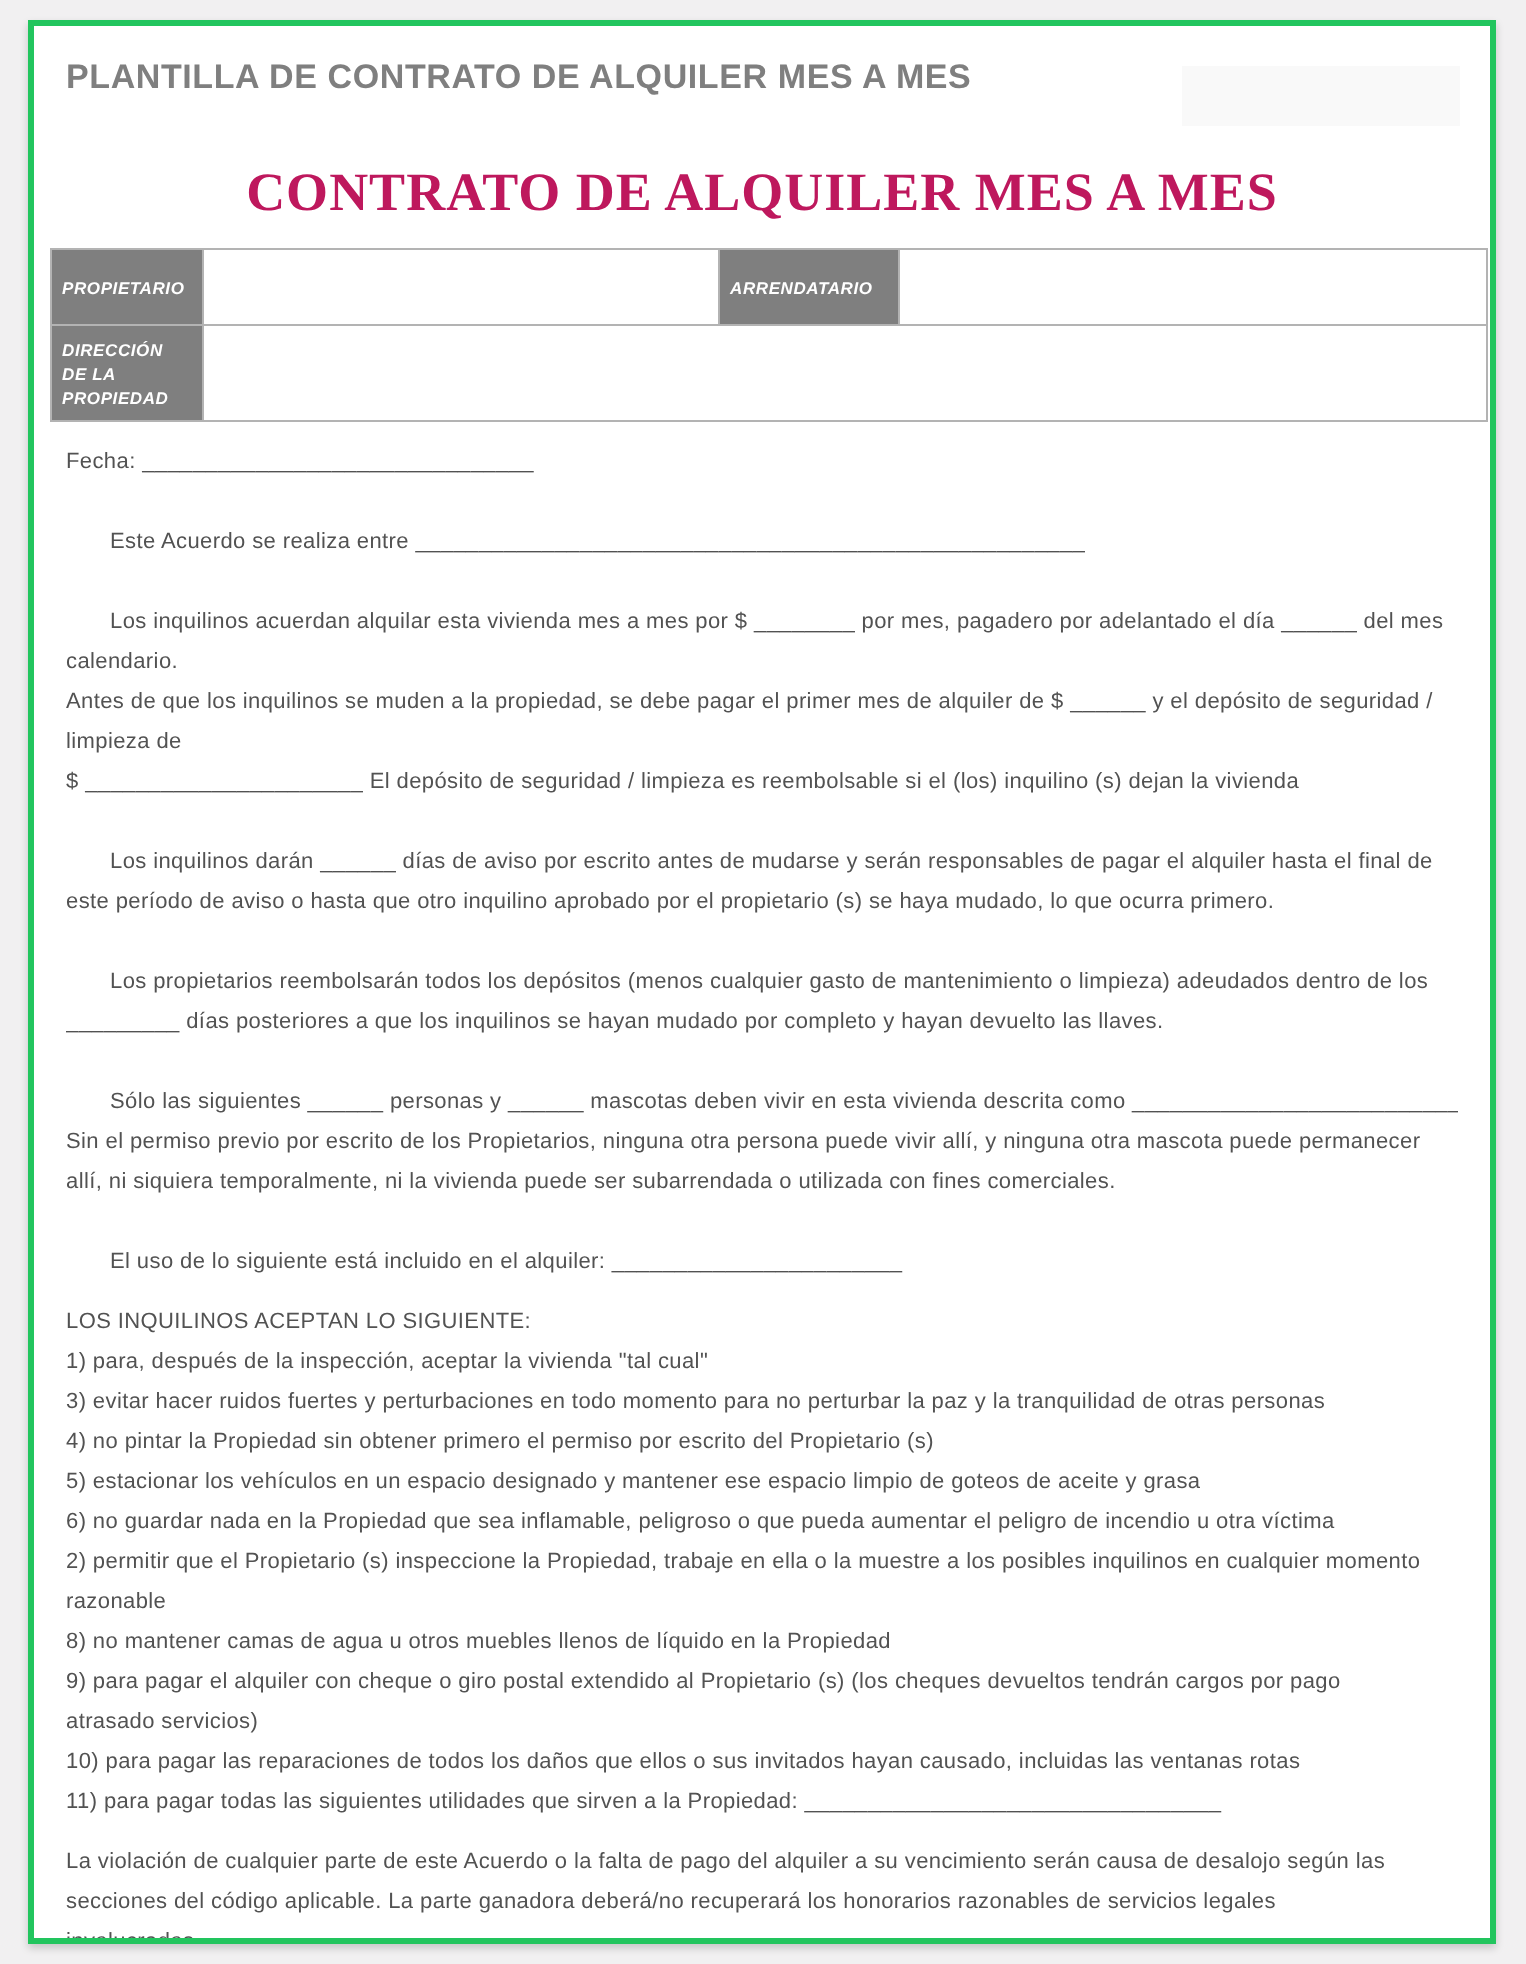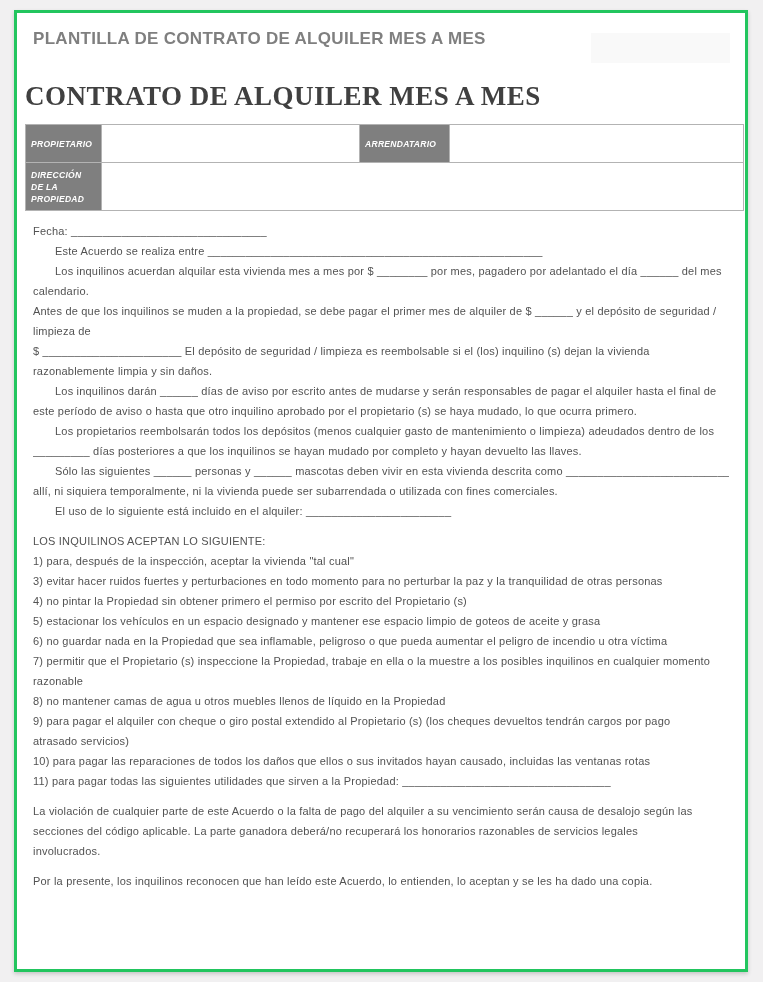--- a/index.html
+++ b/index.html
@@ -36,25 +36,26 @@
   .logo-placeholder {
     position: absolute;
     top: 20px;
     left: 574px;
     width: 139px;
     height: 30px;
     background: #f9f9f9;
   }
   .doc-title {
     margin: 32px 0 0 0;
+    text-align: center;
     font-family: "Liberation Serif", serif;
     font-weight: bold;
     font-size: 27px;
     line-height: 31px;
-    color: #404040;
+    color: #be185d;
     letter-spacing: 0.5px;
   }
   table.info {
     width: 718px;
     margin-top: 12px;
     border-collapse: collapse;
     table-layout: fixed;
   }
   table.info td {
     border: 1.5px solid #b3b3b3;
@@ -84,21 +85,21 @@
     font-size: 11px;
     color: #525252;
     letter-spacing: 0.2px;
   }
   .line {
     height: 20px;
     line-height: 20px;
     white-space: pre;
     overflow: hidden;
   }
-  .line.indent { padding-left: 22px; }
+  .line.indent { padding-left: 22px; margin-top: 20px; }
   .line.spacer { height: 10px; }
 </style>
 </head>
 <body style="background: rgb(241, 240, 241);">
 
 <div class="page">
 
   <div class="template-title">PLANTILLA DE CONTRATO DE ALQUILER MES A MES</div>
 
   <div class="logo-placeholder"></div>
@@ -127,36 +128,36 @@
     </table>
 
   <div class="body-text" id="body-lines">
       <div class="line">Fecha: _______________________________</div>
       <div class="line indent">Este Acuerdo se realiza entre _____________________________________________________</div>
       <div class="line indent">Los inquilinos acuerdan alquilar esta vivienda mes a mes por $ ________ por mes, pagadero por adelantado el día ______ del mes</div>
       <div class="line">calendario.</div>
       <div class="line">Antes de que los inquilinos se muden a la propiedad, se debe pagar el primer mes de alquiler de $ ______ y el depósito de seguridad /</div>
       <div class="line">limpieza de</div>
       <div class="line">$ ______________________ El depósito de seguridad / limpieza es reembolsable si el (los) inquilino (s) dejan la vivienda</div>
-      <div class="line">razonablemente limpia y sin daños.</div>
       <div class="line indent">Los inquilinos darán ______ días de aviso por escrito antes de mudarse y serán responsables de pagar el alquiler hasta el final de</div>
       <div class="line">este período de aviso o hasta que otro inquilino aprobado por el propietario (s) se haya mudado, lo que ocurra primero.</div>
       <div class="line indent">Los propietarios reembolsarán todos los depósitos (menos cualquier gasto de mantenimiento o limpieza) adeudados dentro de los</div>
       <div class="line">_________ días posteriores a que los inquilinos se hayan mudado por completo y hayan devuelto las llaves.</div>
       <div class="line indent">Sólo las siguientes ______ personas y ______ mascotas deben vivir en esta vivienda descrita como ____________________________</div>
+      <div class="line">Sin el permiso previo por escrito de los Propietarios, ninguna otra persona puede vivir allí, y ninguna otra mascota puede permanecer</div>
       <div class="line">allí, ni siquiera temporalmente, ni la vivienda puede ser subarrendada o utilizada con fines comerciales.</div>
       <div class="line indent">El uso de lo siguiente está incluido en el alquiler: _______________________</div>
       <div class="line spacer"></div>
       <div class="line">LOS INQUILINOS ACEPTAN LO SIGUIENTE:</div>
       <div class="line">1) para, después de la inspección, aceptar la vivienda "tal cual"</div>
       <div class="line">3) evitar hacer ruidos fuertes y perturbaciones en todo momento para no perturbar la paz y la tranquilidad de otras personas</div>
       <div class="line">4) no pintar la Propiedad sin obtener primero el permiso por escrito del Propietario (s)</div>
       <div class="line">5) estacionar los vehículos en un espacio designado y mantener ese espacio limpio de goteos de aceite y grasa</div>
       <div class="line">6) no guardar nada en la Propiedad que sea inflamable, peligroso o que pueda aumentar el peligro de incendio u otra víctima</div>
-      <div class="line">7) permitir que el Propietario (s) inspeccione la Propiedad, trabaje en ella o la muestre a los posibles inquilinos en cualquier momento</div>
+      <div class="line">2) permitir que el Propietario (s) inspeccione la Propiedad, trabaje en ella o la muestre a los posibles inquilinos en cualquier momento</div>
       <div class="line">razonable</div>
       <div class="line">8) no mantener camas de agua u otros muebles llenos de líquido en la Propiedad</div>
       <div class="line">9) para pagar el alquiler con cheque o giro postal extendido al Propietario (s) (los cheques devueltos tendrán cargos por pago</div>
       <div class="line">atrasado servicios)</div>
       <div class="line">10) para pagar las reparaciones de todos los daños que ellos o sus invitados hayan causado, incluidas las ventanas rotas</div>
       <div class="line">11) para pagar todas las siguientes utilidades que sirven a la Propiedad: _________________________________</div>
       <div class="line spacer"></div>
       <div class="line">La violación de cualquier parte de este Acuerdo o la falta de pago del alquiler a su vencimiento serán causa de desalojo según las</div>
       <div class="line">secciones del código aplicable. La parte ganadora deberá/no recuperará los honorarios razonables de servicios legales</div>
       <div class="line">involucrados.</div>

